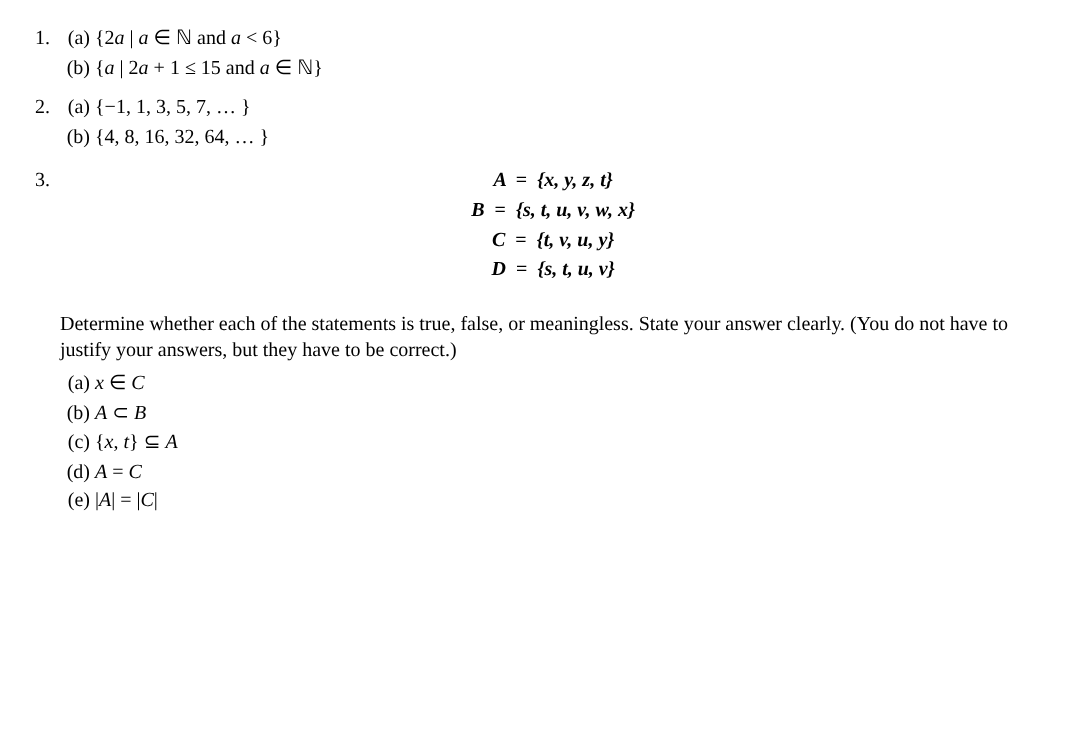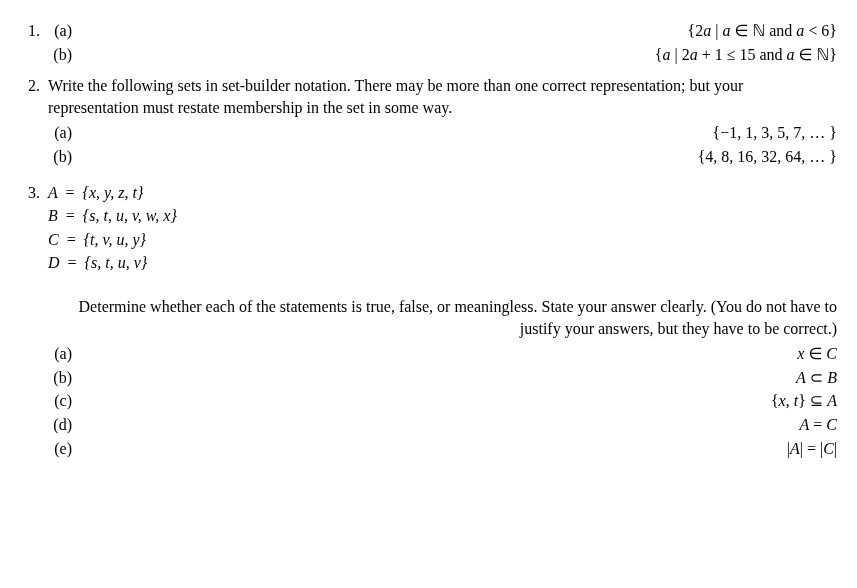--- a/index.html
+++ b/index.html
@@ -19,66 +19,65 @@
     margin: 0;
   }
   ol.main > li {
     margin-bottom: 10px;
     padding-left: 4px;
   }
   ol.sub {
     list-style-type: lower-alpha;
     padding-left: 28px;
     margin: 4px 0 6px 0;
-    text-align: right;
   }
   ol.sub > li {
     margin: 2px 0;
   }
   ol.sub > li::marker {
     content: "(" counter(list-item, lower-alpha) ") ";
   }
   .defs {
+    text-align: center;
     margin: 14px 0 22px 0;
+    font-weight: bold;
   }
   .defs .row {
     margin: 2px 0;
     font-style: italic;
   }
   .defs .row .eq {
     font-style: normal;
     margin: 0 4px;
   }
   .mathit { font-style: italic; }
   .pbody {
     margin: 0 0 4px 0;
   }
   .pbody2 {
     margin: 13px 0 4px 0;
-    text-align: right;
   }
 </style>
 </head>
 <body>
 
 <ol class="main">
 
   <li>
     <ol class="sub">
       <li>
         <span>{2<span class="mathit">a</span> | <span class="mathit">a</span> ∈ ℕ and <span class="mathit">a</span> &lt; 6}</span>
       </li>
       <li>
         <span>{<span class="mathit">a</span> | 2<span class="mathit">a</span> + 1 ≤ 15 and <span class="mathit">a</span> ∈ ℕ}</span>
       </li>
     </ol>
   </li>
 
   <li>
-    <p class="pbody">Write the following sets in set-builder notation. There may be more than one correct representation; but your representation must restate membership in the set in some way.</p>
     <ol class="sub">
       <li>
         <span>{−1, 1, 3, 5, 7, … }</span>
       </li>
       <li>
         <span>{4, 8, 16, 32, 64, … }</span>
       </li>
     </ol>
   </li>
 

